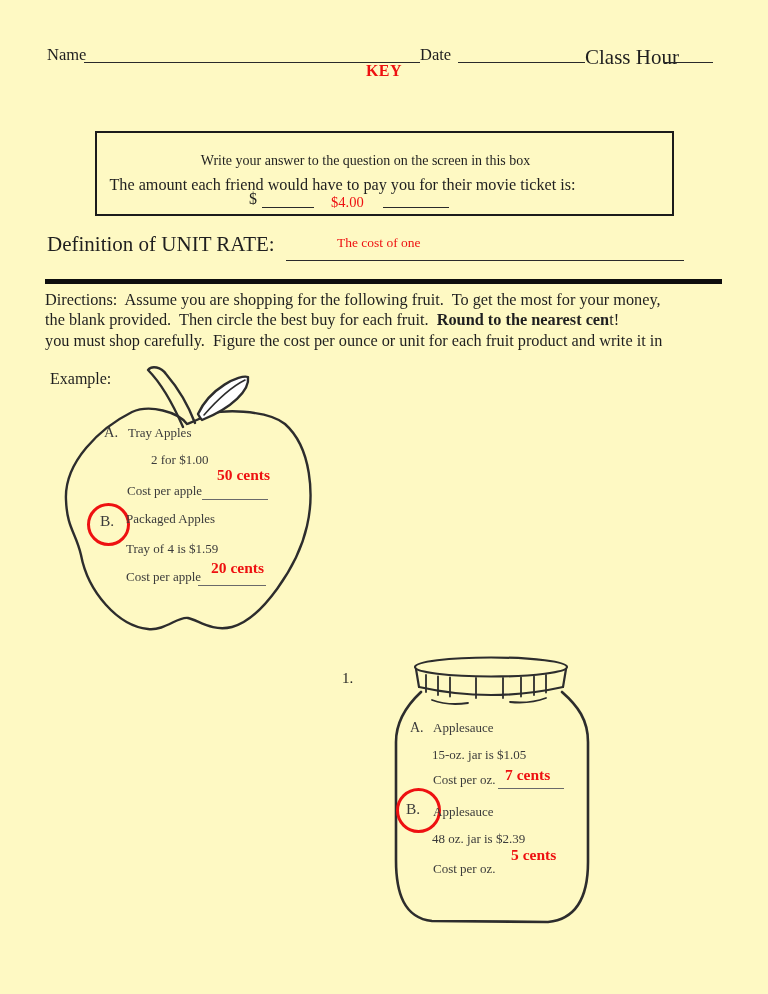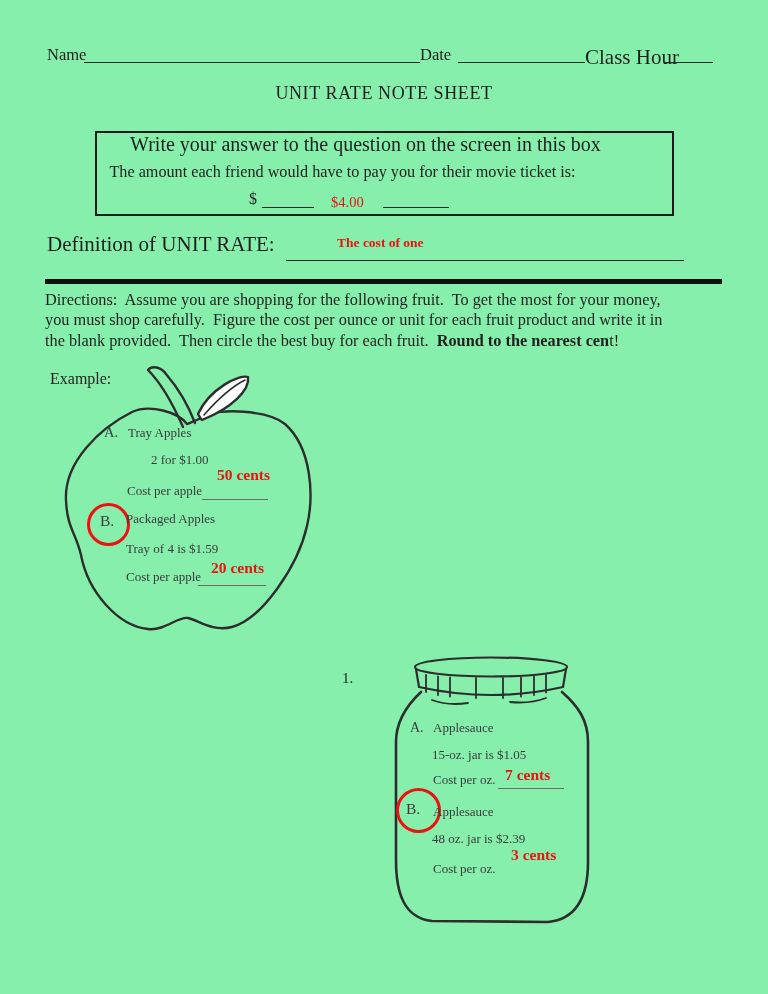--- a/index.html
+++ b/index.html
@@ -3,21 +3,21 @@
 <meta charset="utf-8">
 <style>
   :root{
     --red:#ee1111;
     --ink:#1f1f1f;
     --sketch:#3b3b3b;
     --line:#2a2a2a;
   }
   html,body{margin:0;padding:0;background:#888;}
   .page{
-    position:relative;width:768px;height:994px;background:#86efac;
+    position:relative;width:768px;height:994px;background:#fef9c3;
     font-family:"Liberation Serif", serif;color:var(--ink);
     margin:0 auto;overflow:hidden;
   }
   .abs{position:absolute;}
   .center{left:0;right:0;text-align:center;}
   .red{color:var(--red);}
   .bold{font-weight:bold;}
   .blank{border-bottom:1.4px solid var(--line);}
   .sketch-text{color:var(--sketch);font-size:13px;white-space:nowrap;}
   .sketch-blank{border-bottom:1.2px solid #6a6a6a;}
@@ -31,41 +31,41 @@
 
 <div class="page">
 
   <span class="abs" style="left:47px;top:45px;font-size:16.5px;">Name</span>
   <span class="abs blank" style="left:84px;top:45px;width:336px;height:17px;"></span>
   <span class="abs" style="left:420px;top:45px;font-size:16.5px;">Date</span>
   <span class="abs blank" style="left:458px;top:45px;width:127px;height:17px;"></span>
   <span class="abs" style="left:585px;top:45px;font-size:21px;">Class Hour</span>
   <span class="abs blank" style="left:664px;top:45px;width:49px;height:17px;"></span>
 
-  <div class="abs center" style="top:83px;font-size:18px;letter-spacing:0.6px;">UNIT RATE NOTE SHEET</div>
+  <div class="abs center red bold" style="top:62px;font-size:16px;letter-spacing:0.5px;">KEY</div>
 
   <div class="abs" style="left:95px;top:131px;width:575px;height:81px;border:2px solid #1c1c1c;">
-    <div style="text-align:center;padding-right:62px;margin-top:0;font-size:20px;padding-left:24px;">Write your answer to the question on the screen in this box</div>
+    <div style="text-align:center;padding-right:62px;margin-top:20px;font-size:14px;padding-left:24px;">Write your answer to the question on the screen in this box</div>
     <div style="text-align:center;padding-right:84px;margin-top:7px;font-size:16.2px;">The amount each friend would have to pay you for their movie ticket is:</div>
     <span class="abs" style="left:152px;top:57px;font-size:16px;">$</span>
     <span class="abs blank" style="left:165px;top:58px;width:52px;height:16px;border-bottom-width:1.7px;"></span>
     <span class="abs red" style="left:234px;top:61px;font-size:14.5px;">$4.00</span>
     <span class="abs blank" style="left:286px;top:58px;width:66px;height:16px;border-bottom-width:1.7px;"></span>
   </div>
 
   <span class="abs" style="left:47px;top:232px;font-size:21px;">Definition of UNIT RATE:</span>
   <span class="abs blank" style="left:286px;top:234px;width:398px;height:26px;"></span>
-  <span class="abs red" style="left:337px;top:235px;font-size:13.5px;font-weight:bold;">The cost of one</span>
+  <span class="abs red" style="left:337px;top:235px;font-size:13.5px;">The cost of one</span>
 
   <div class="abs" style="left:45px;top:279px;width:677px;height:5px;background:#0e0e0e;"></div>
 
   <div class="abs" style="left:45px;top:290px;width:700px;">
     <div class="dir-line">Directions:  Assume you are shopping for the following fruit.  To get the most for your money,</div>
+    <div class="dir-line"><span>the blank provided.  Then circle the best buy for each fruit.  </span><span class="bold">Round to the nearest cen</span><span>t!</span></div>
     <div class="dir-line">you must shop carefully.  Figure the cost per ounce or unit for each fruit product and write it in</div>
-    <div class="dir-line"><span>the blank provided.  Then circle the best buy for each fruit.  </span><span class="bold">Round to the nearest cen</span><span>t!</span></div>
   </div>
 
   <span class="abs" style="left:50px;top:370px;font-size:16px;">Example:</span>
 
   <svg class="abs" style="left:52px;top:352px;" width="280" height="300" viewBox="0 0 280 300">
     <g fill="none" stroke="#2d2d2d" stroke-width="2.4" stroke-linecap="round" stroke-linejoin="round">
       <path d="M135,72 C126,60 98,52 80,60 C48,76 12,110 14,148 C15,176 24,181 29,203
                C36,240 66,274 96,277 C113,279 126,264 136,266 C146,268 160,280 180,275
                C210,267 246,214 255,174 C262,144 260,96 233,72 C216,58 166,56 153,64
                C146,68 140,70 135,72 Z"></path>
@@ -109,16 +109,16 @@
   <span class="abs sketch-text" style="left:433px;top:720px;">Applesauce</span>
   <span class="abs sketch-text" style="left:432px;top:747px;">15-oz. jar is $1.05</span>
   <span class="abs sketch-text" style="left:433px;top:772px;">Cost per oz.</span>
   <span class="abs sketch-blank" style="left:498px;top:773px;width:66px;height:15px;"></span>
   <span class="abs answer-red" style="left:505px;top:766px;">7 cents</span>
 
   <div class="abs circle" style="left:396px;top:788px;width:39px;height:39px;"></div>
   <span class="abs sketch-text" style="left:406px;top:800px;font-size:15.5px;">B.</span>
   <span class="abs sketch-text" style="left:433px;top:804px;">Applesauce</span>
   <span class="abs sketch-text" style="left:432px;top:831px;">48 oz. jar is $2.39</span>
-  <span class="abs answer-red" style="left:511px;top:846px;">3 cents</span>
+  <span class="abs answer-red" style="left:511px;top:846px;">5 cents</span>
   <span class="abs sketch-text" style="left:433px;top:861px;">Cost per oz.</span>
 
 </div>
 
 </body></html>

